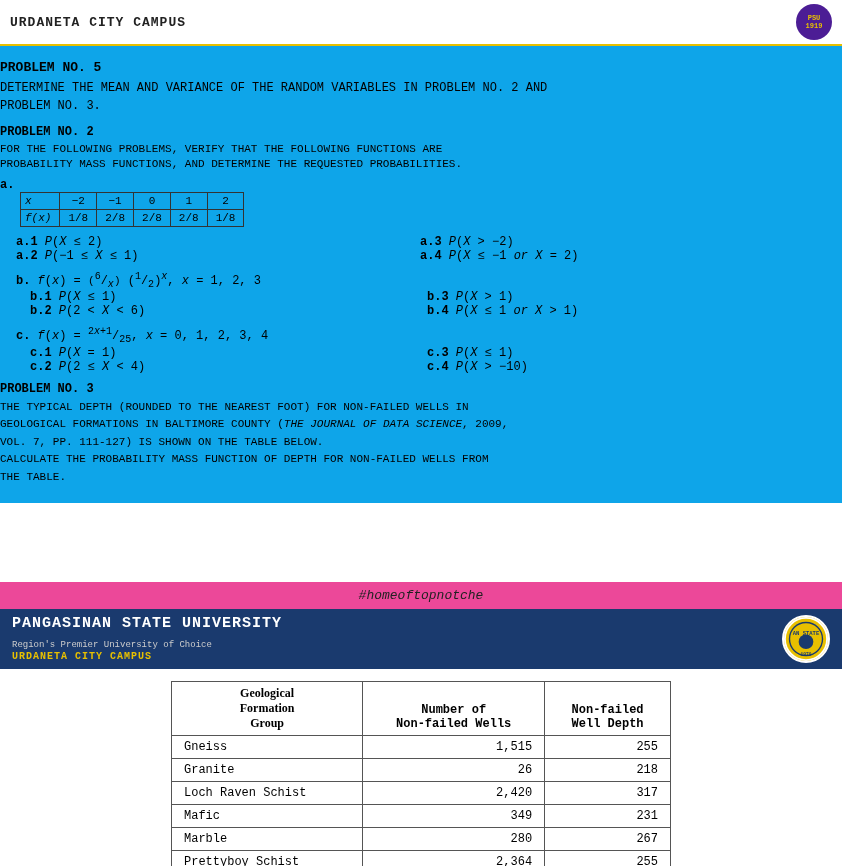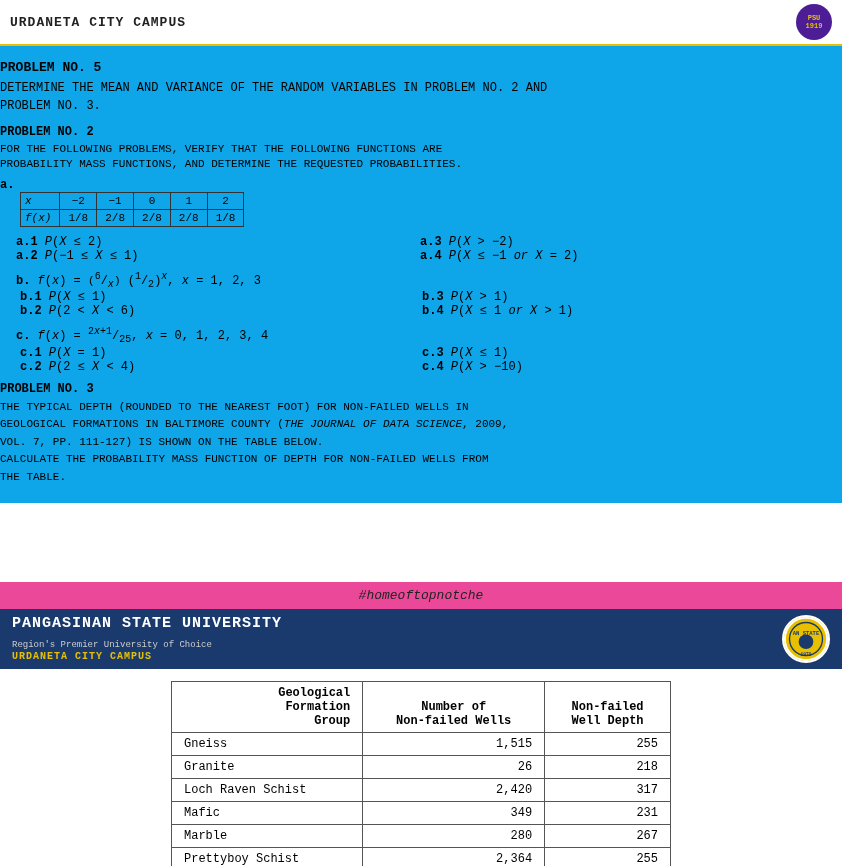--- a/index.html
+++ b/index.html
@@ -178,30 +178,31 @@
     }
     .data-table th {
       font-weight: bold;
       vertical-align: bottom;
       text-align: center;
     }
     .data-table td:nth-child(2), .data-table td:nth-child(3) {
       text-align: right;
     }
     .data-table th:first-child {
-      text-align: right;
+      text-align: center;
+      font-family: Liberation Serif, serif;
     }
     .data-table tr:last-child td {
       font-weight: normal;
     }
     .bold { font-weight: bold; }
 
     
     .indent { margin-left: 16px; }
-    .indent2 { margin-left: 20px; }
+    .indent2 { margin-left: 30px; }
   </style>
 </head>
 <body>
 
 <div class="top-header">
   <span class="top-header-title">URDANETA CITY CAMPUS</span>
   <div class="top-logo">
     <span style="white-space:pre;font-size:7px;text-align:center;">PSU
 1919</span>
   </div>

